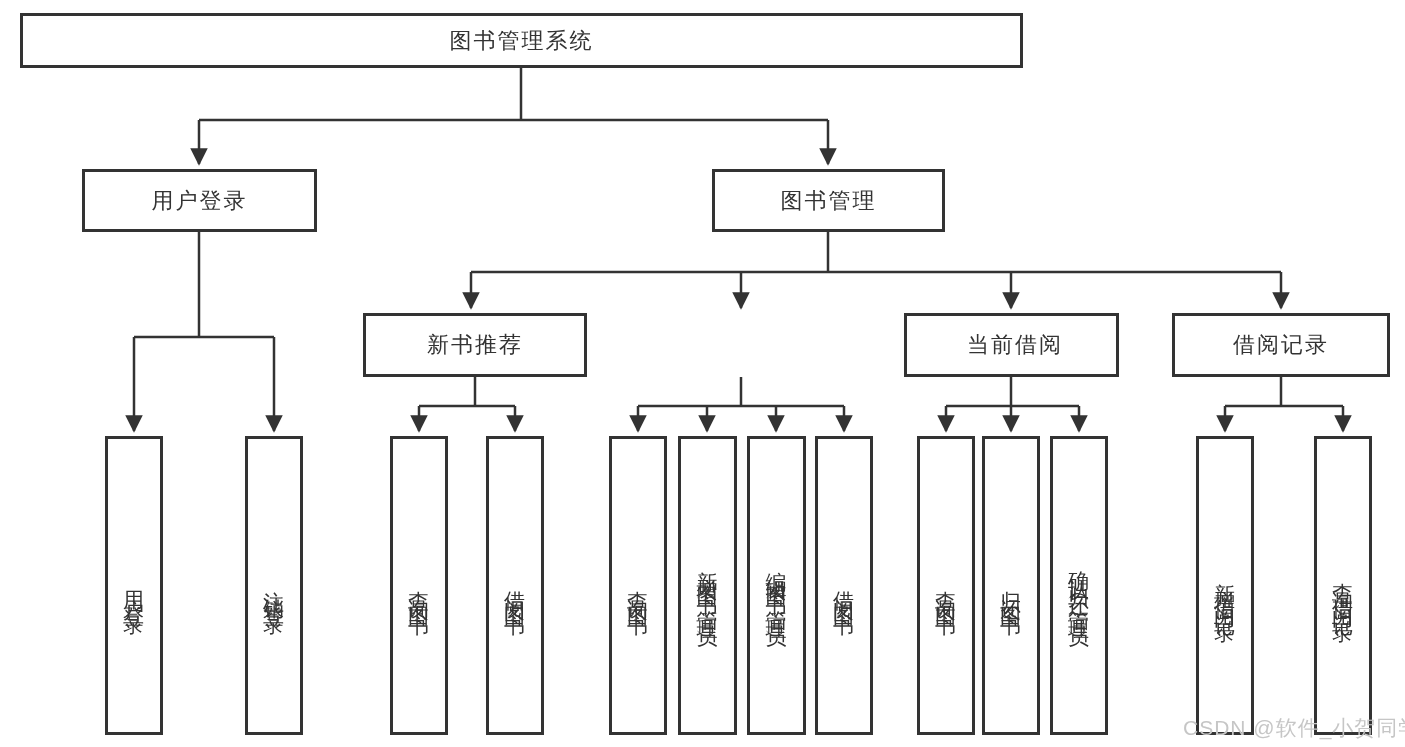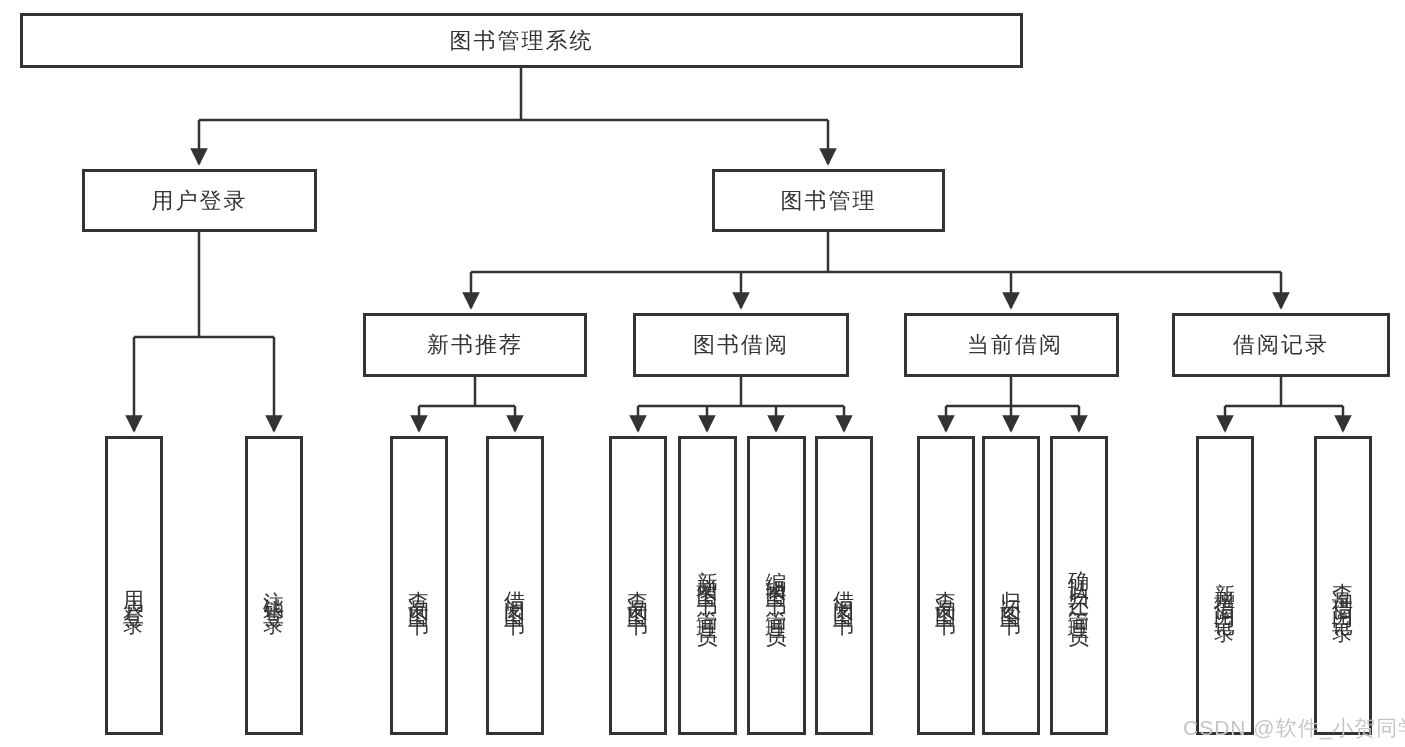--- a/index.html
+++ b/index.html
@@ -106,21 +106,20 @@
       <path d="M1343,406 L1343,431" marker-end="url(#arrow)"></path>
     </g>
   </svg>
 
   <div class="box h-box" style="left:20px; top:13px; width:1003px; height:55px;">图书管理系统</div>
 
   <div class="box h-box" style="left:82px; top:169px; width:235px; height:63px;">用户登录</div>
   <div class="box h-box" style="left:712px; top:169px; width:233px; height:63px;">图书管理</div>
 
   <div class="box h-box" style="left:363px; top:313px; width:224px; height:64px;font-family:Liberation Serif, serif;">新书推荐</div>
-  <div class="box h-box" style="left:633px; top:313px; width:216px; height:64px;">图书借阅</div>
   <div class="box h-box" style="left:904px; top:313px; width:215px; height:64px;padding-left:7px;">当前借阅</div>
   <div class="box h-box" style="left:1172px; top:313px; width:218px; height:64px;">借阅记录</div>
 
   <div class="box v-box" style="left:105px; top:436px; width:58px; height:299px;">用户登录</div>
   <div class="box v-box" style="left:245px; top:436px; width:58px; height:299px;">注销登录</div>
 
   <div class="box v-box" style="left:390px; top:436px; width:58px; height:299px;">查询图书</div>
   <div class="box v-box" style="left:486px; top:436px; width:58px; height:299px;">借阅图书</div>
 
   <div class="box v-box" style="left:609px; top:436px; width:58px; height:299px;">查询图书</div>

